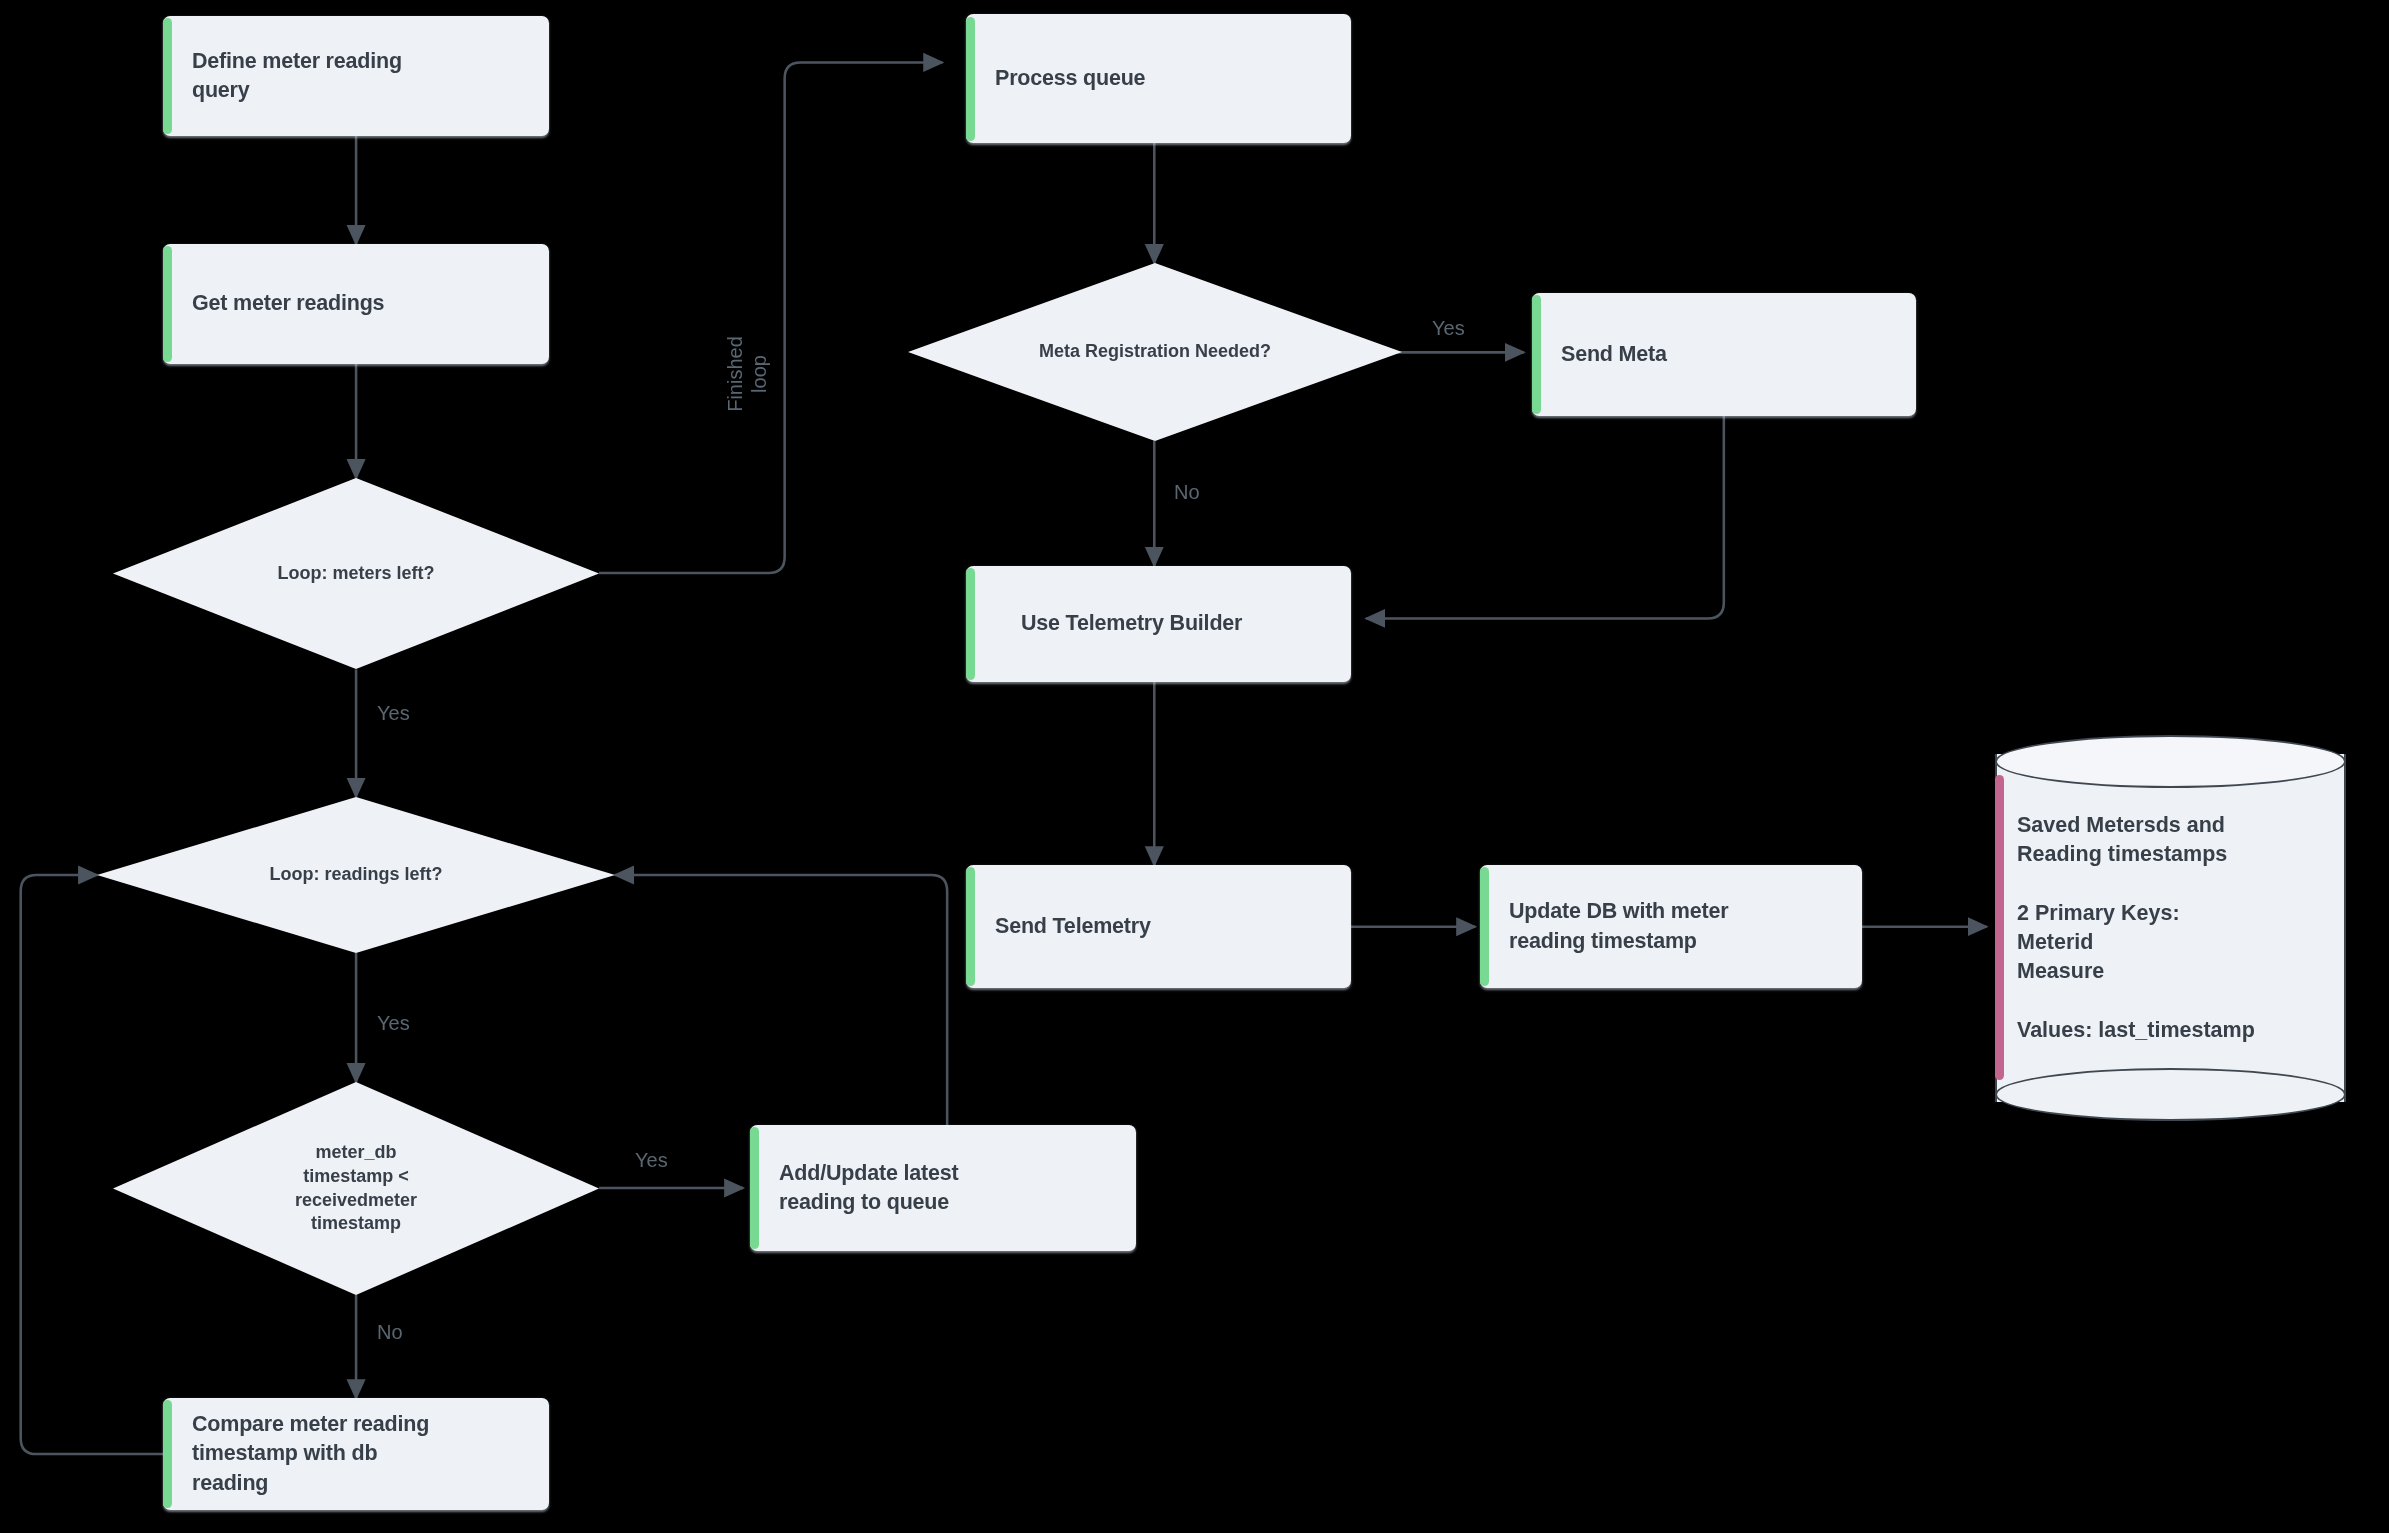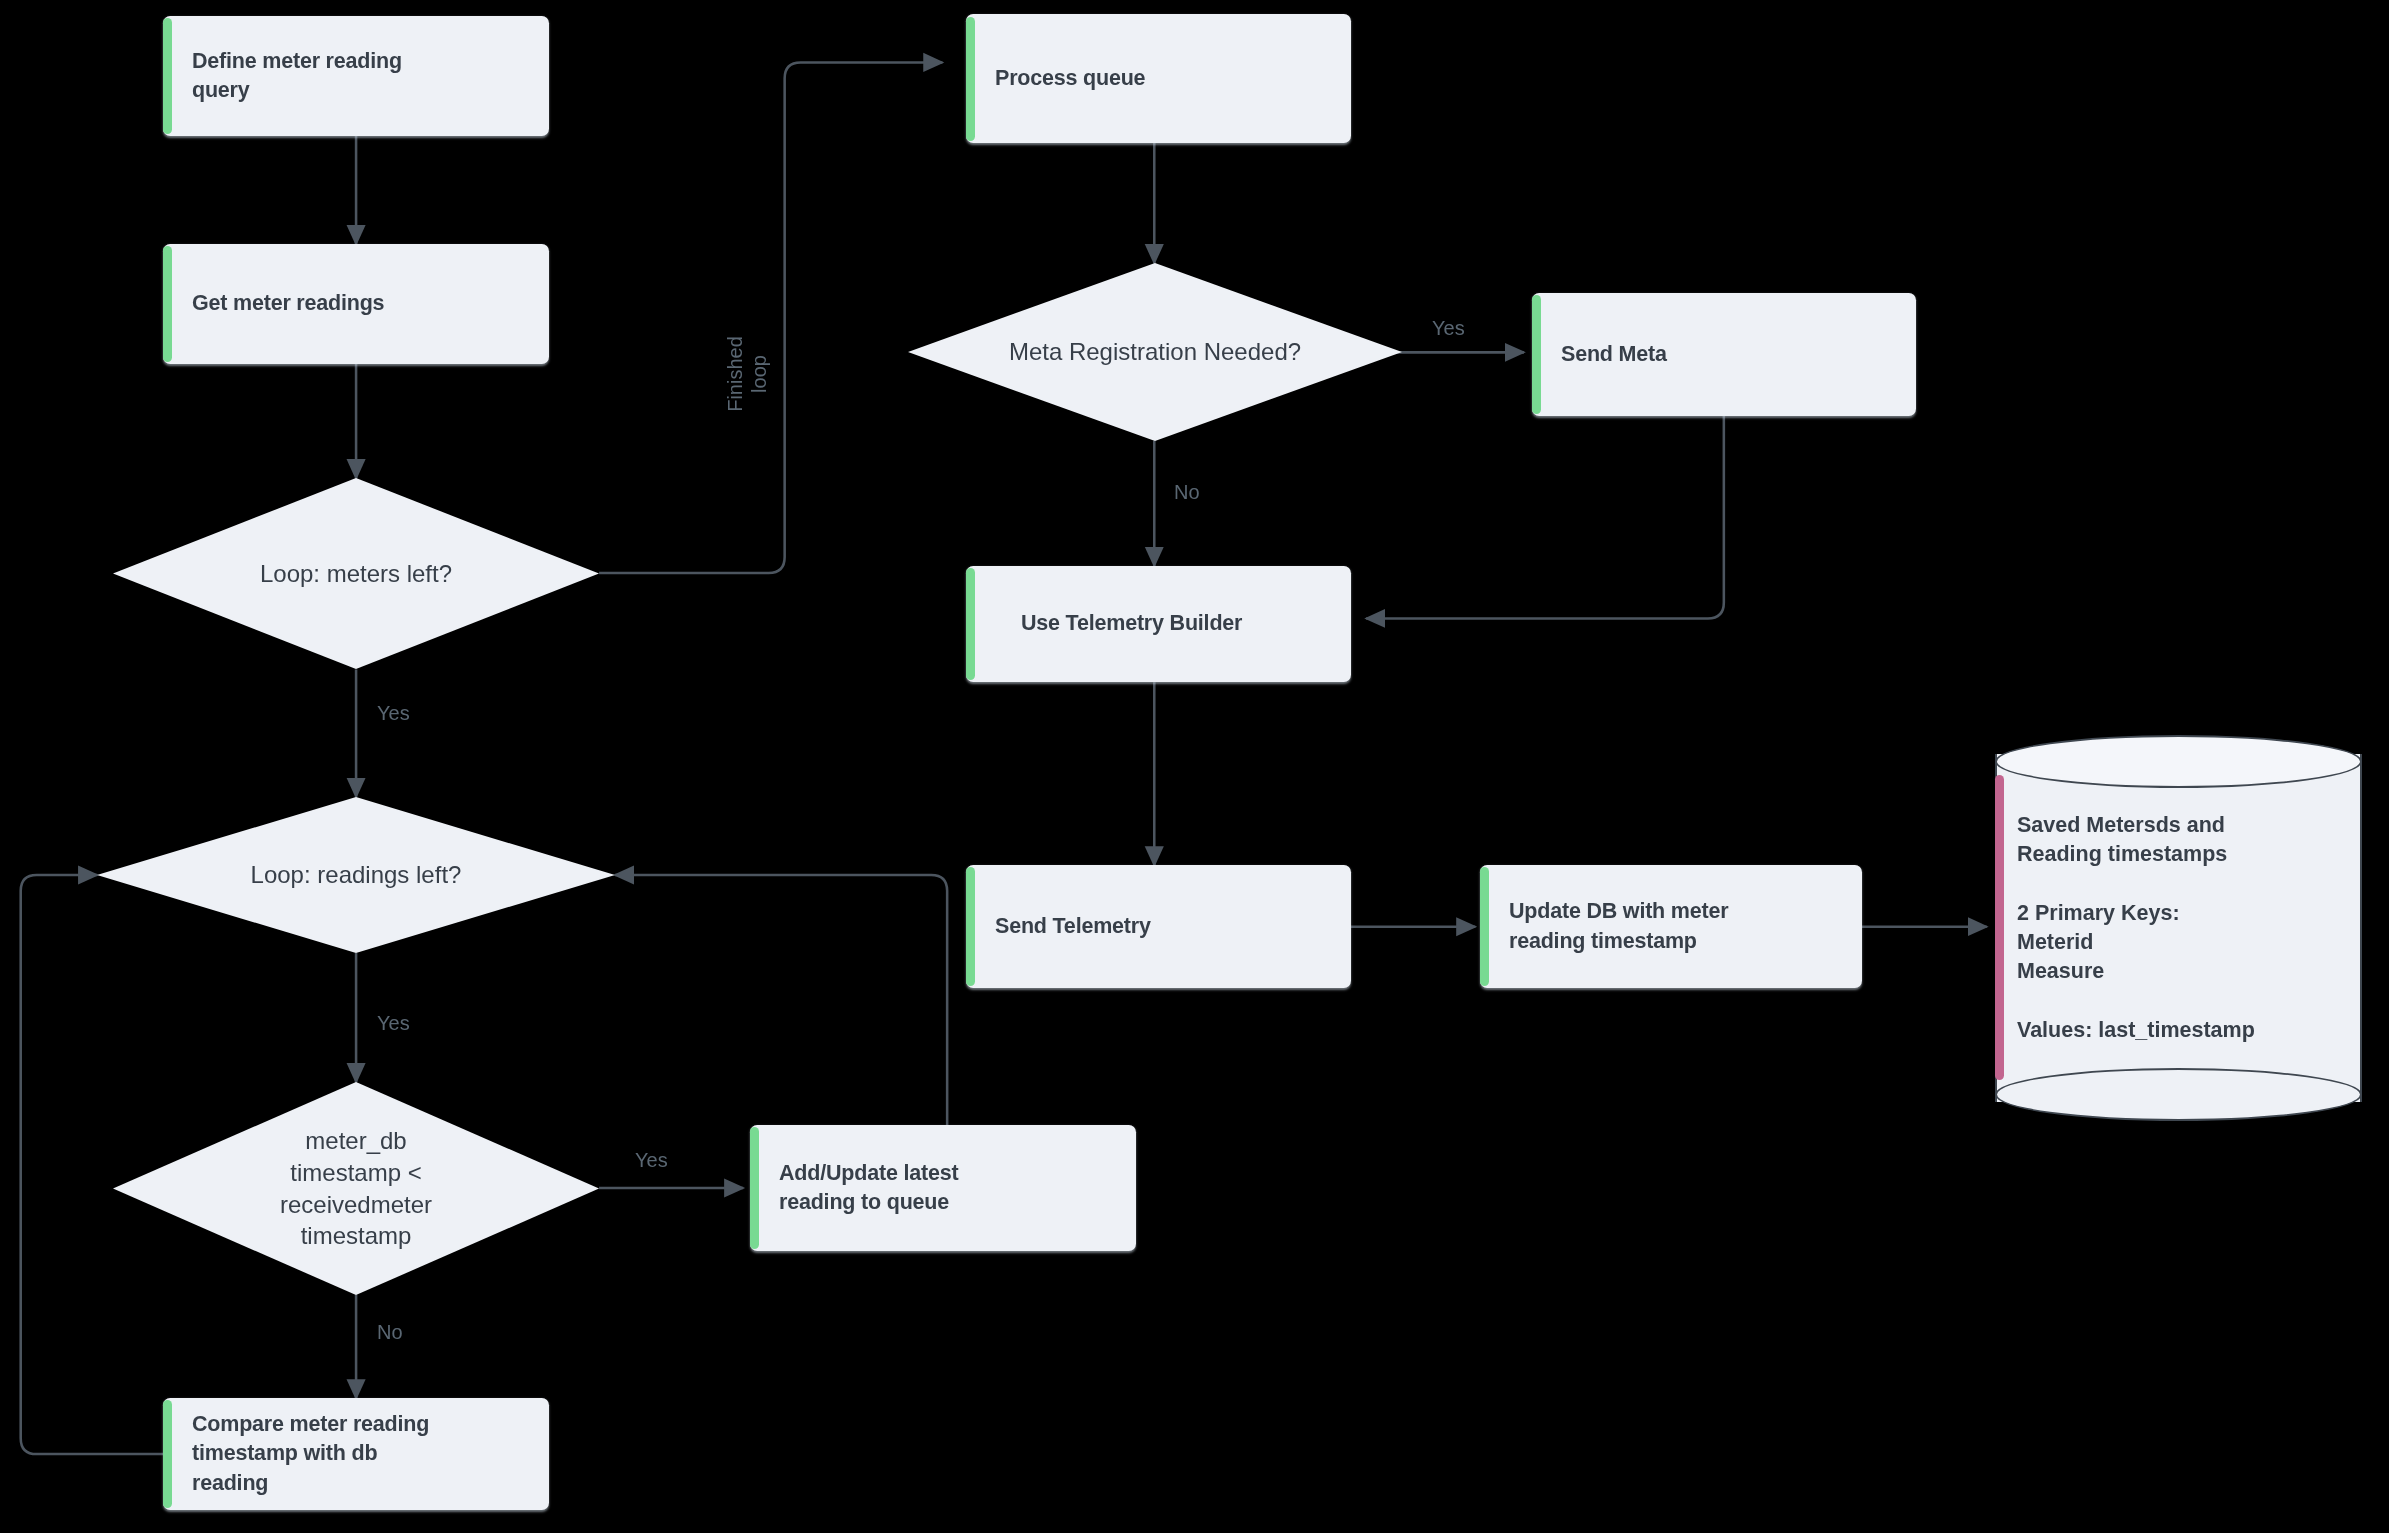--- a/index.html
+++ b/index.html
@@ -75,30 +75,29 @@
   .diamond .dlabel {
     position: absolute;
     left: 0; top: 0;
     width: 100%;
     height: 100%;
     display: flex;
     align-items: center;
     justify-content: center;
     text-align: center;
     color: #373f49;
-    font-weight: normal;
-    font-size: 24px;
+    font-weight: bold;
+    font-size: 18px;
     line-height: 1.32;
     white-space: pre-line;
   }
 
   
   .cylinder {
     position: absolute;
-    padding-left: 16px;
   }
   .cylinder .cyl-body {
     position: absolute;
     left: 0;
     top: 19px;
     width: 100%;
     height: calc(100% - 38px);
     background: #eef1f6;
     border-left: 2px solid #3f4750;
     border-right: 2px solid #3f4750;

